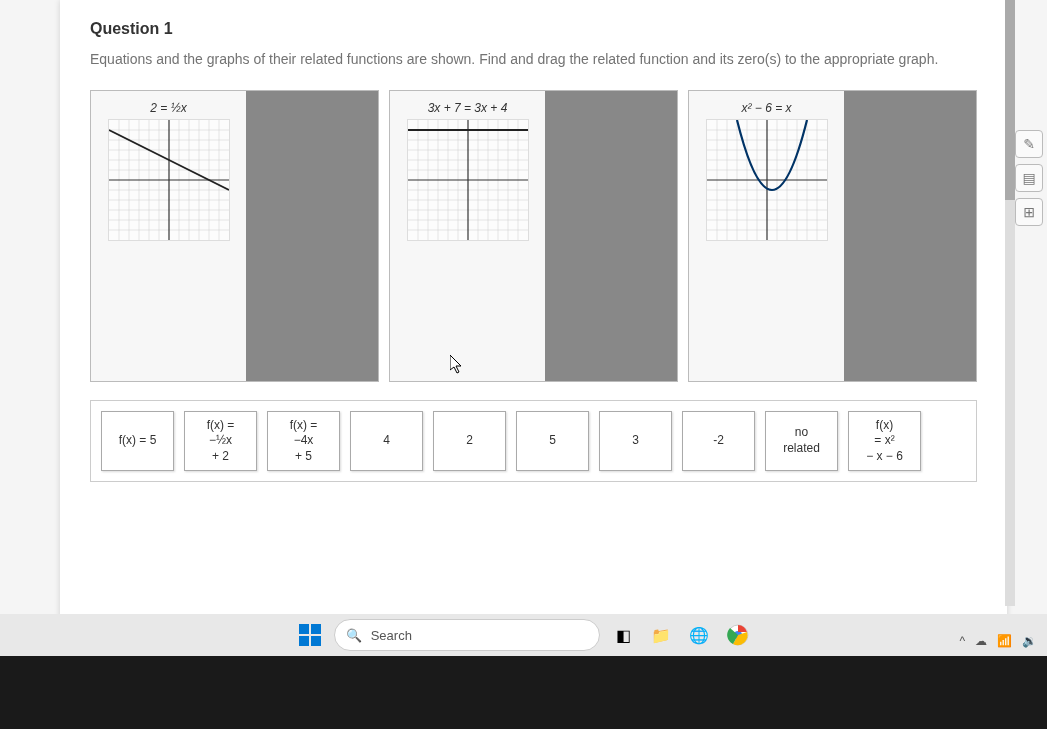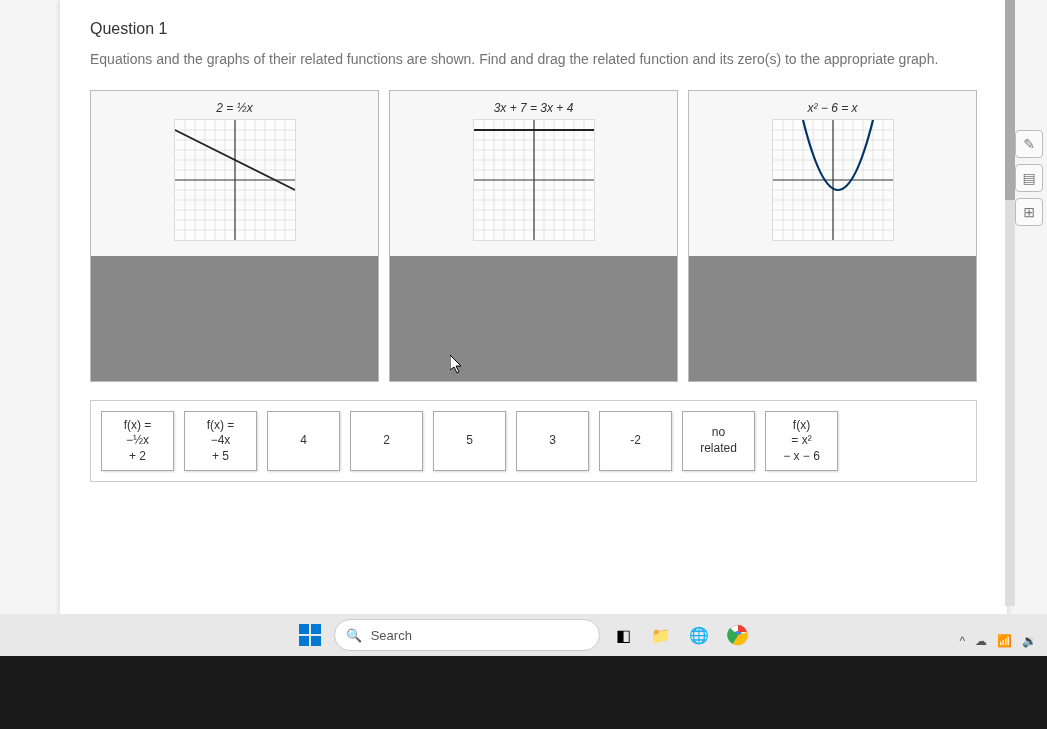--- a/index.html
+++ b/index.html
@@ -21,40 +21,40 @@
 }
 .page {
   background: #fff;
   margin: 0 40px 0 60px;
   padding: 20px 30px;
   height: 620px;
   position: relative;
   box-shadow: 0 0 6px rgba(0,0,0,0.15);
 }
 .qtitle {
-  font-weight: normal;
+  font-weight: bold;
   font-size: 16px;
   color: #333;
   margin-bottom: 12px;
 }
 .qtext {
   font-size: 14px;
   color: #737373;
   margin-bottom: 20px;
   line-height: 1.4;
 }
 .graph-row {
   display: flex;
   gap: 10px;
 }
 .graph-cell {
   flex: 1;
   border: 1px solid #bbb;
   display: flex;
-  flex-direction: column;
+  flex-direction: row;
   height: 290px;
 }
 .graph-top {
   flex: 0 0 155px;
   background: #f7f7f7;
   display: flex;
   flex-direction: column;
   align-items: center;
   justify-content: flex-start;
   padding-top: 10px;
@@ -301,20 +301,21 @@
             <line x1="-6" y1="0" x2="6" y2="0" stroke="#333" stroke-width="0.12"></line>
             <line x1="0" y1="-6" x2="0" y2="6" stroke="#333" stroke-width="0.12"></line>
             <path d="M -3 -6 Q 0.5 8 4 -6" stroke="#003366" stroke-width="0.22" fill="none"></path>
           </svg>
         </div>
         <div class="graph-drop"></div>
       </div>
     </div>
 
     <div class="answer-bank">
+      <div class="tile">f(x) = 5</div>
       <div class="tile" style="white-space:pre-line;">f(x) =
 −½x
 + 2</div>
       <div class="tile" style="white-space:pre-line;">f(x) =
 −4x
 + 5</div>
       <div class="tile">4</div>
       <div class="tile">2</div>
       <div class="tile">5</div>
       <div class="tile">3</div>

